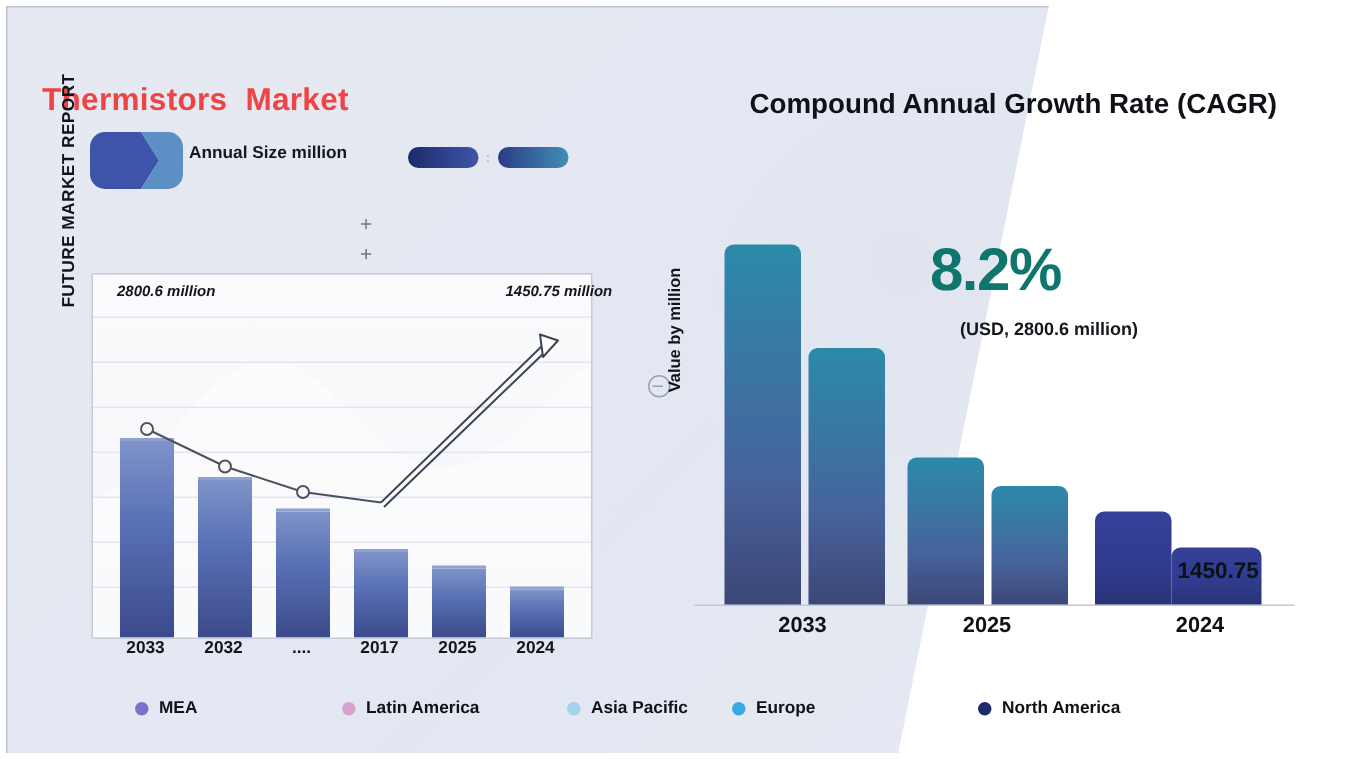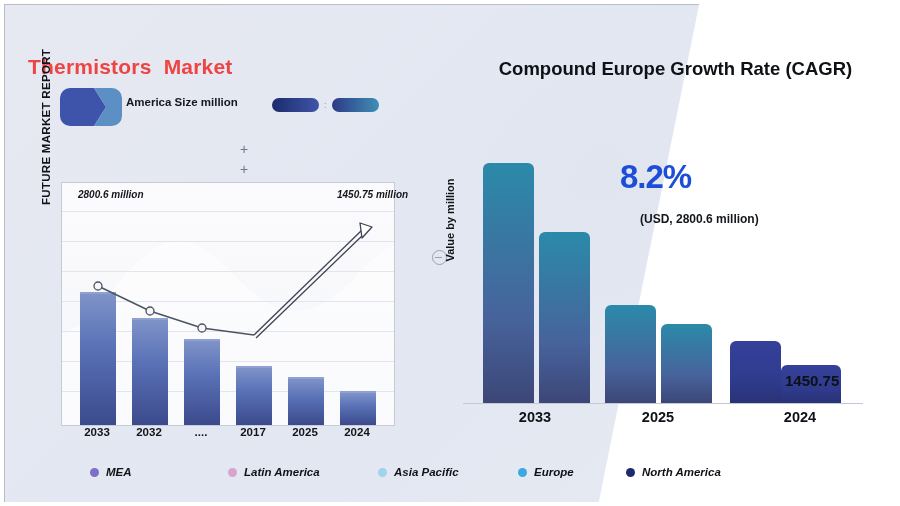--- a/index.html
+++ b/index.html
@@ -139,21 +139,21 @@
     width: 415px; text-align: center;
     font-size: 18.5px; font-weight: bold; color: #0e1115;
   }
   .right-sub {
     position: absolute; left: 468px; top: 90px;
     width: 415px; text-align: center;
     font-size: 11px; font-weight: bold; color: #15181d;
   }
   .cagr-big {
     position: absolute; left: 620px; top: 158px;
-    font-size: 33px; font-weight: bold; color: #1d4ed8;
+    font-size: 40px; font-weight: bold; color: #0f766e;
     letter-spacing: -1px;
   }
   .cagr-note {
     position: absolute; left: 640px; top: 212px;
     font-size: 12px; font-weight: bold; color: #14171c;
   }
   .bars-r { position:absolute; left: 455px; top: 150px; width: 430px; height: 275px; }
   .bar-r {
     position: absolute; bottom: 22px;
     border-radius: 6px 6px 0 0;
@@ -168,21 +168,21 @@
     position:absolute; bottom: 0px; font-size: 14.5px; font-weight: bold;
     color: #0e1115; transform: translateX(-50%);
   }
   .r-value {
     position:absolute; left: 785px; top: 372px;
     font-size: 15px; font-weight: bold; color: #0d1014;
   }
 
   
   .legend {
-    position: absolute; left: 0; top: 462px; width: 830px; height: 30px; font-style: italic;
+    position: absolute; left: 0; top: 462px; width: 830px; height: 30px;
   }
   .legend-item {
     position: absolute; display: flex; align-items: center; gap: 7px;
     font-size: 11.5px; font-weight: bold; color: #0f1216;
   }
   .legend-dot {
     width: 9px; height: 9px; border-radius: 50%;
   }
   .wm { position:absolute; opacity:.25; }
 </style>
@@ -195,21 +195,21 @@
   <div class="soft-ellipse"></div>
   <div class="panel-white-wedge"></div>
 
   <div class="left-title">Thermistors  Market</div>
 
   <svg class="logo-mark" viewBox="0 0 62 38">
     <path d="M0 10 A10 10 0 0 1 10 0 L34 0 L46 19 L34 38 L10 38 A10 10 0 0 1 0 28 Z" fill="#3e54ab"></path>
     <path d="M34 0 L52 0 A10 10 0 0 1 62 10 L62 28 A10 10 0 0 1 52 38 L34 38 L46 19 Z" fill="#5c90c4"></path>
   </svg>
 
-  <div class="legend-top-label">America Size million</div>
+  <div class="legend-top-label">Annual Size million</div>
 
   <div class="pill-row">
     <div class="pill a"></div>
     <div class="pill-colon">:</div>
     <div class="pill b"></div>
   </div>
 
   <div class="plus-mark plus-1">+</div>
   <div class="plus-mark plus-2">+</div>
 
@@ -265,21 +265,21 @@
 
   <div class="xlabels">
     <span style="left:36px">2033</span>
     <span style="left:88px">2032</span>
     <span style="left:140px">....</span>
     <span style="left:192px">2017</span>
     <span style="left:244px">2025</span>
     <span style="left:296px">2024</span>
   </div>
 
-  <div class="right-title">Compound Europe Growth Rate (CAGR)</div>
+  <div class="right-title">Compound Annual Growth Rate (CAGR)</div>
   <div class="cagr-big">8.2%</div>
   <div class="cagr-note">(USD, 2800.6 million)</div>
 
   <div class="bars-r">
     <div class="baseline-r"></div>
 
     <div class="bar-r bar-grad" style="left:28px;  width:51px; height:240px;"></div>
     <div class="bar-r bar-grad" style="left:84px;  width:51px; height:171px;"></div>
 
     <div class="bar-r bar-grad" style="left:150px; width:51px; height:98px;"></div>
@@ -301,23 +301,23 @@
       <span>MEA</span>
     </div>
     <div class="legend-item" style="left:228px;top:4px;">
       <span class="legend-dot" style="background: rgb(217, 163, 207);"></span>
       <span>Latin America</span>
     </div>
     <div class="legend-item" style="left:378px;top:4px;">
       <span class="legend-dot" style="background: rgb(159, 212, 234);"></span>
       <span>Asia Pacific</span>
     </div>
-    <div class="legend-item" style="left:518px;top:4px;justify-content:center;">
+    <div class="legend-item" style="left:488px;top:4px;justify-content:center;">
       <span class="legend-dot" style="background: rgb(58, 169, 224);"></span>
       <span>Europe</span>
     </div>
-    <div class="legend-item" style="left:626px;top:4px;text-align:right;">
+    <div class="legend-item" style="left:652px;top:4px;text-align:right;">
       <span class="legend-dot" style="background: rgb(30, 42, 110);"></span>
       <span>North America</span>
     </div>
   </div>
 
 </div>
 
 </body></html>

